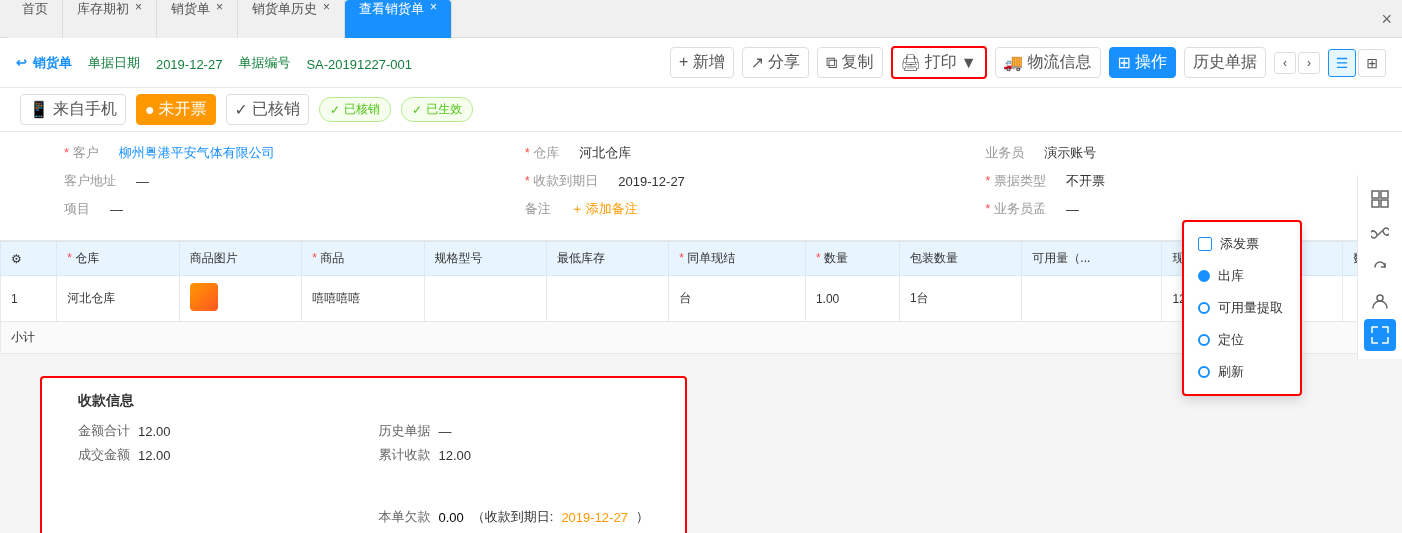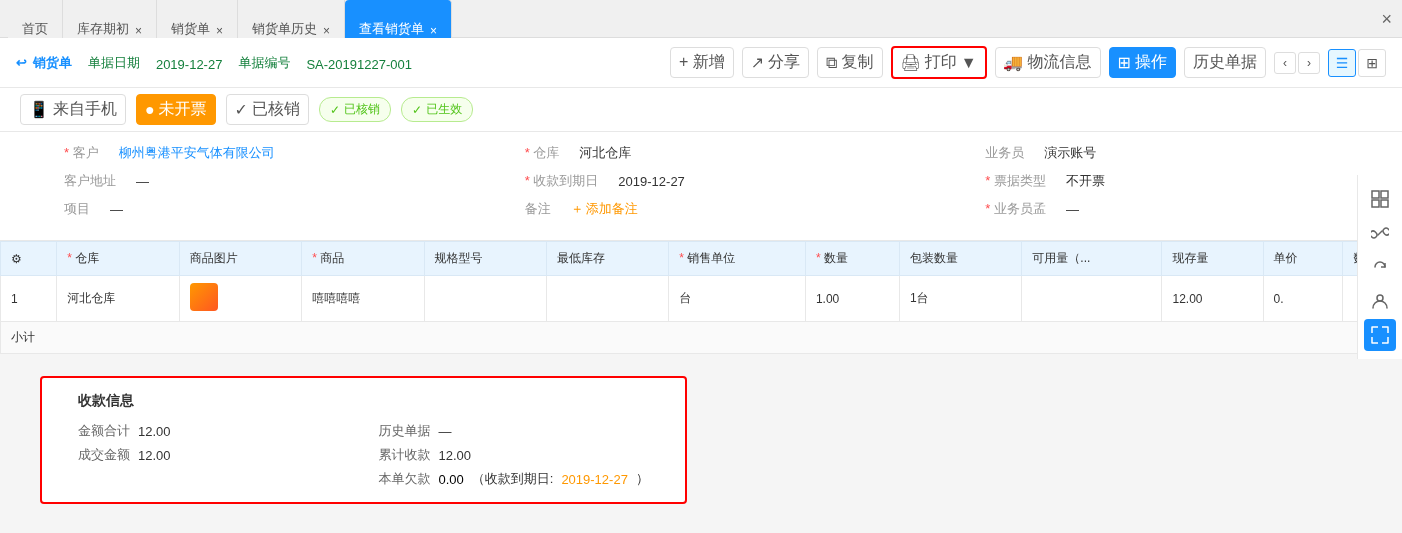--- a/index.html
+++ b/index.html
@@ -5,21 +5,21 @@
     * { box-sizing: border-box; margin: 0; padding: 0; }
     body { font-family: 'Microsoft YaHei', Arial, sans-serif; font-size: 13px; background: #f5f5f5; color: #333; }
 
     
     .tab-bar {
       display: flex; align-items: center; background: #f0f0f0;
       border-bottom: 1px solid #ddd; padding: 0 8px; height: 38px;
       position: relative;
     }
     .tab-item {
-      display: flex; align-items: flex-end; padding: 0 14px; height: 38px;
+      display: flex; align-items: flex-start; padding: 0 14px; height: 38px;
       cursor: pointer; font-size: 13px; color: #555; border-right: 1px solid #ddd;
       background: #f0f0f0; white-space: nowrap;
     }
     .tab-item.active {
       background: #1890ff; color: #fff; border-radius: 4px 4px 0 0;
     }
     .tab-item .close-btn { margin-left: 6px; color: inherit; font-size: 12px; cursor: pointer; }
     .tab-close-main { position: absolute; right: 10px; top: 50%; transform: translateY(-50%); cursor: pointer; font-size: 18px; color: #666; }
 
     
@@ -281,21 +281,21 @@
   <div class="table-container">
     <table>
       <thead>
         <tr>
           <th><span>⚙</span></th>
           <th class="required">仓库</th>
           <th>商品图片</th>
           <th class="required">商品</th>
           <th>规格型号</th>
           <th>最低库存</th>
-          <th class="required">销售单位</th>
+          <th class="required">同单现结</th>
           <th class="required">数量</th>
           <th>包装数量</th>
           <th>可用量（...</th>
           <th>现存量</th>
           <th>单价</th>
           <th>数</th>
         </tr>
       </thead>
       <tbody>
         <tr>
@@ -335,31 +335,53 @@
           <span class="payment-value">—</span>
         </div>
         <div class="payment-row">
           <span class="payment-label">成交金额</span>
           <span class="payment-value">12.00</span>
         </div>
         <div class="payment-row">
           <span class="payment-label">累计收款</span>
           <span class="payment-value">12.00</span>
         </div>
-        <div style="grid-column: 2;" class="payment-row">
+        <div style="grid-column: 2; margin-top: 38px;" class="payment-row">
           <span class="payment-label">本单欠款</span>
           <span class="payment-value red">0.00</span>
           <span class="payment-value">（收款到期日:</span>
           <span class="payment-value orange">2019-12-27</span>
           <span class="payment-value">）</span>
         </div>
       </div>
     </div>
   </div>
 
+  <div class="dropdown-popup">
+    <div class="dropdown-item">
+      <span class="dropdown-icon-square"></span>
+      <span>添发票</span>
+    </div>
+    <div class="dropdown-item">
+      <span class="dropdown-icon-circle filled"></span>
+      <span>出库</span>
+    </div>
+    <div class="dropdown-item">
+      <span class="dropdown-icon-circle"></span>
+      <span>可用量提取</span>
+    </div>
+    <div class="dropdown-item">
+      <span class="dropdown-icon-circle"></span>
+      <span>定位</span>
+    </div>
+    <div class="dropdown-item">
+      <span class="dropdown-icon-circle"></span>
+      <span>刷新</span>
+    </div>
+  </div>
 
 </div>
 
 <div class="right-sidebar">
   <div class="sidebar-icon">
     <svg width="18" height="18" viewBox="0 0 18 18" fill="none" xmlns="http://www.w3.org/2000/svg">
       <rect x="1" y="1" width="7" height="7" stroke="#666" stroke-width="1.5" fill="none"></rect>
       <rect x="10" y="1" width="7" height="7" stroke="#666" stroke-width="1.5" fill="none"></rect>
       <rect x="1" y="10" width="7" height="7" stroke="#666" stroke-width="1.5" fill="none"></rect>
       <rect x="10" y="10" width="7" height="7" stroke="#666" stroke-width="1.5" fill="none"></rect>

